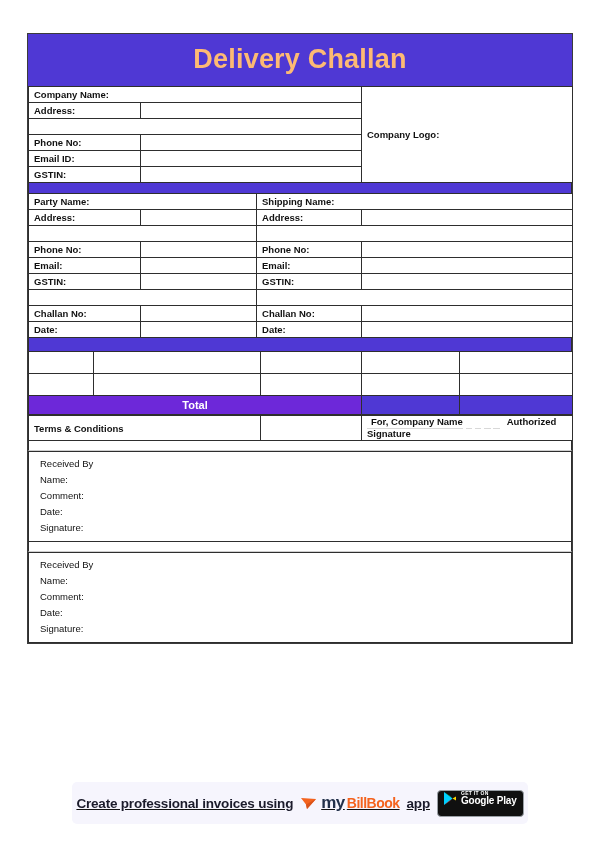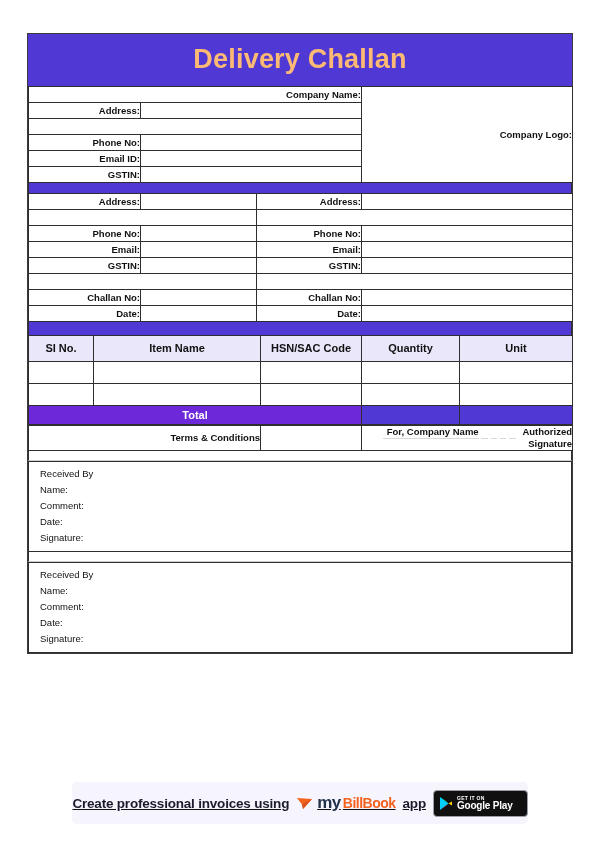--- a/index.html
+++ b/index.html
@@ -46,21 +46,20 @@
   }
   table.grid td {
     border: 1px solid #2e2e2e;
     height: 16px;
     padding: 0 0 0 5px;
     font-size: 9.5px;
     font-weight: bold;
     vertical-align: middle;
     background: #ffffff;
     box-sizing: border-box;
-    text-align: right;
   }
   td.blank {
     border-left: 1px solid #2e2e2e;
     border-right: 1px solid #2e2e2e;
     border-top: 1px solid #cfcfcf;
     border-bottom: 1px solid #cfcfcf;
   }
   td.logo-cell {
     font-size: 9.5px;
     font-weight: normal;
@@ -209,23 +208,22 @@
     color: #f4631e;
     letter-spacing: -0.5px;
     margin-left: -2px;
   }
   .gp-badge {
     background: #101010;
     border: 1px solid #9aa0a6;
     border-radius: 4px;
     height: 25px;
     display: flex;
-    align-items: center;
     gap: 4px;
-    padding: 0 14px 0 5px;
+    padding: 0 6px 0 5px;
   }
   .gp-text { line-height: 1; }
   .gp-small {
     color: #ffffff;
     font-size: 5px;
     font-weight: bold;
     letter-spacing: 0.3px;
     display: block;
   }
   .gp-big {
@@ -280,20 +278,24 @@
 
   <table class="grid">
     <colgroup>
       <col style="width:112px">
       <col style="width:116px">
       <col style="width:105px">
       <col style="width:211px">
     </colgroup>
     <tbody>
     <tr>
+      <td colspan="2">Party Name:</td>
+      <td colspan="2">Shipping Name:</td>
+    </tr>
+    <tr>
       <td>Address:</td>
       <td></td>
       <td>Address:</td>
       <td></td>
     </tr>
     <tr>
       <td colspan="2" class="blank"></td>
       <td colspan="2" class="blank"></td>
     </tr>
     <tr>
@@ -337,27 +339,20 @@
 
   <table class="items">
     <colgroup>
       <col style="width:65px">
       <col style="width:167px">
       <col style="width:101px">
       <col style="width:98px">
       <col style="width:113px">
     </colgroup>
     <tbody>
-        <tr>
-      <th>SI No.</th>
-      <th>Item Name</th>
-      <th>HSN/SAC Code</th>
-      <th>Quantity</th>
-      <th>Unit</th>
-    </tr>
     <tr>
       <td class="itemrow"></td>
       <td class="itemrow"></td>
       <td class="itemrow"></td>
       <td class="itemrow"></td>
       <td class="itemrow"></td>
     </tr>
     <tr>
       <td class="itemrow"></td>
       <td class="itemrow"></td>

